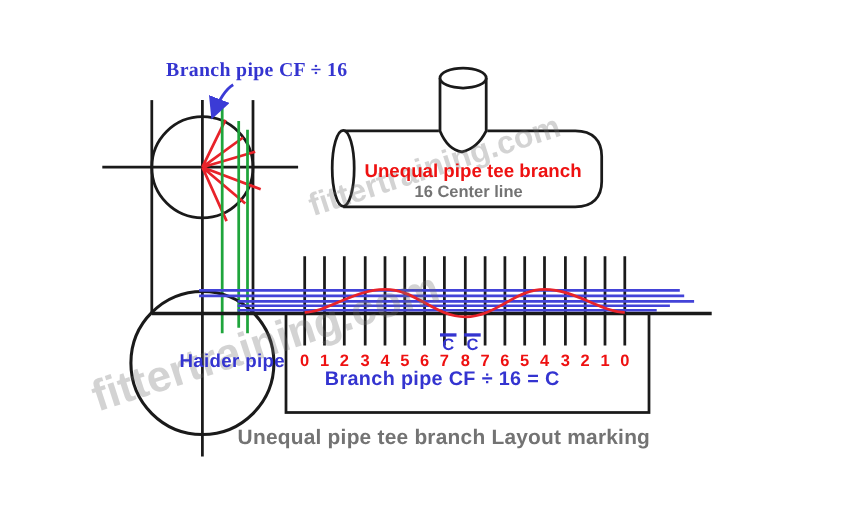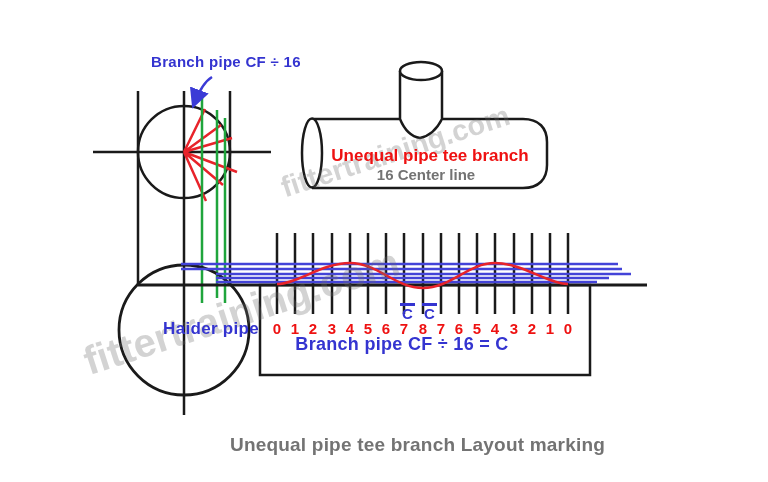--- a/index.html
+++ b/index.html
@@ -5,26 +5,26 @@
   html,body{margin:0;padding:0;background:#ffffff;}
   #canvas{
     position:relative;width:768px;height:482px;background:#ffffff;overflow:hidden;
     font-family:"Liberation Sans", sans-serif;
   }
   #canvas svg{position:absolute;left:0;top:0;}
   .lbl{position:absolute;white-space:nowrap;font-weight:bold;}
   .lbl-blue{color:#3434d0;}
   .lbl-red{color:#ee1111;}
   .lbl-black{color:#737373;}
-  .branch-label{left:151px;top:53px;font-size:15px;letter-spacing:.3px;}
+  .branch-label{left:151px;top:53px;font-size:18px;letter-spacing:.3px;font-family:Liberation Serif, serif;}
   .tee-title{left:330px;top:146px;width:200px;text-align:center;font-size:17px;}
   .tee-subtitle{left:330px;top:166px;width:192px;text-align:center;font-size:15px;}
   .haider-label{left:109px;top:319px;width:150px;text-align:right;font-size:17px;letter-spacing:.3px;}
   .formula{left:260px;top:334px;width:284px;text-align:center;font-size:18px;letter-spacing:.3px;}
-  .caption{left:230px;top:388px;font-size:19px;letter-spacing:.2px;margin-top:46px;}
+  .caption{left:216px;top:388px;font-size:19px;letter-spacing:.2px;}
   .num{position:absolute;top:320px;width:16px;text-align:center;font-size:15px;font-weight:bold;color:#ee1111;}
   .cbar{position:absolute;top:303px;width:15px;text-align:center;font-size:15px;font-weight:bold;
         color:#3434d0;border-top:3px solid #3434d0;padding-top:1px;line-height:14px;}
   .wm{position:absolute;font-weight:bold;color:rgba(110,110,110,0.30);pointer-events:none;
       transform-origin:left center;white-space:nowrap;}
   .wm1{left:85px;top:340px;font-size:40px;transform:rotate(-18deg);}
   .wm2{left:282px;top:172px;font-size:29px;transform:rotate(-18deg);}
 </style>
 </head>
 <body>

